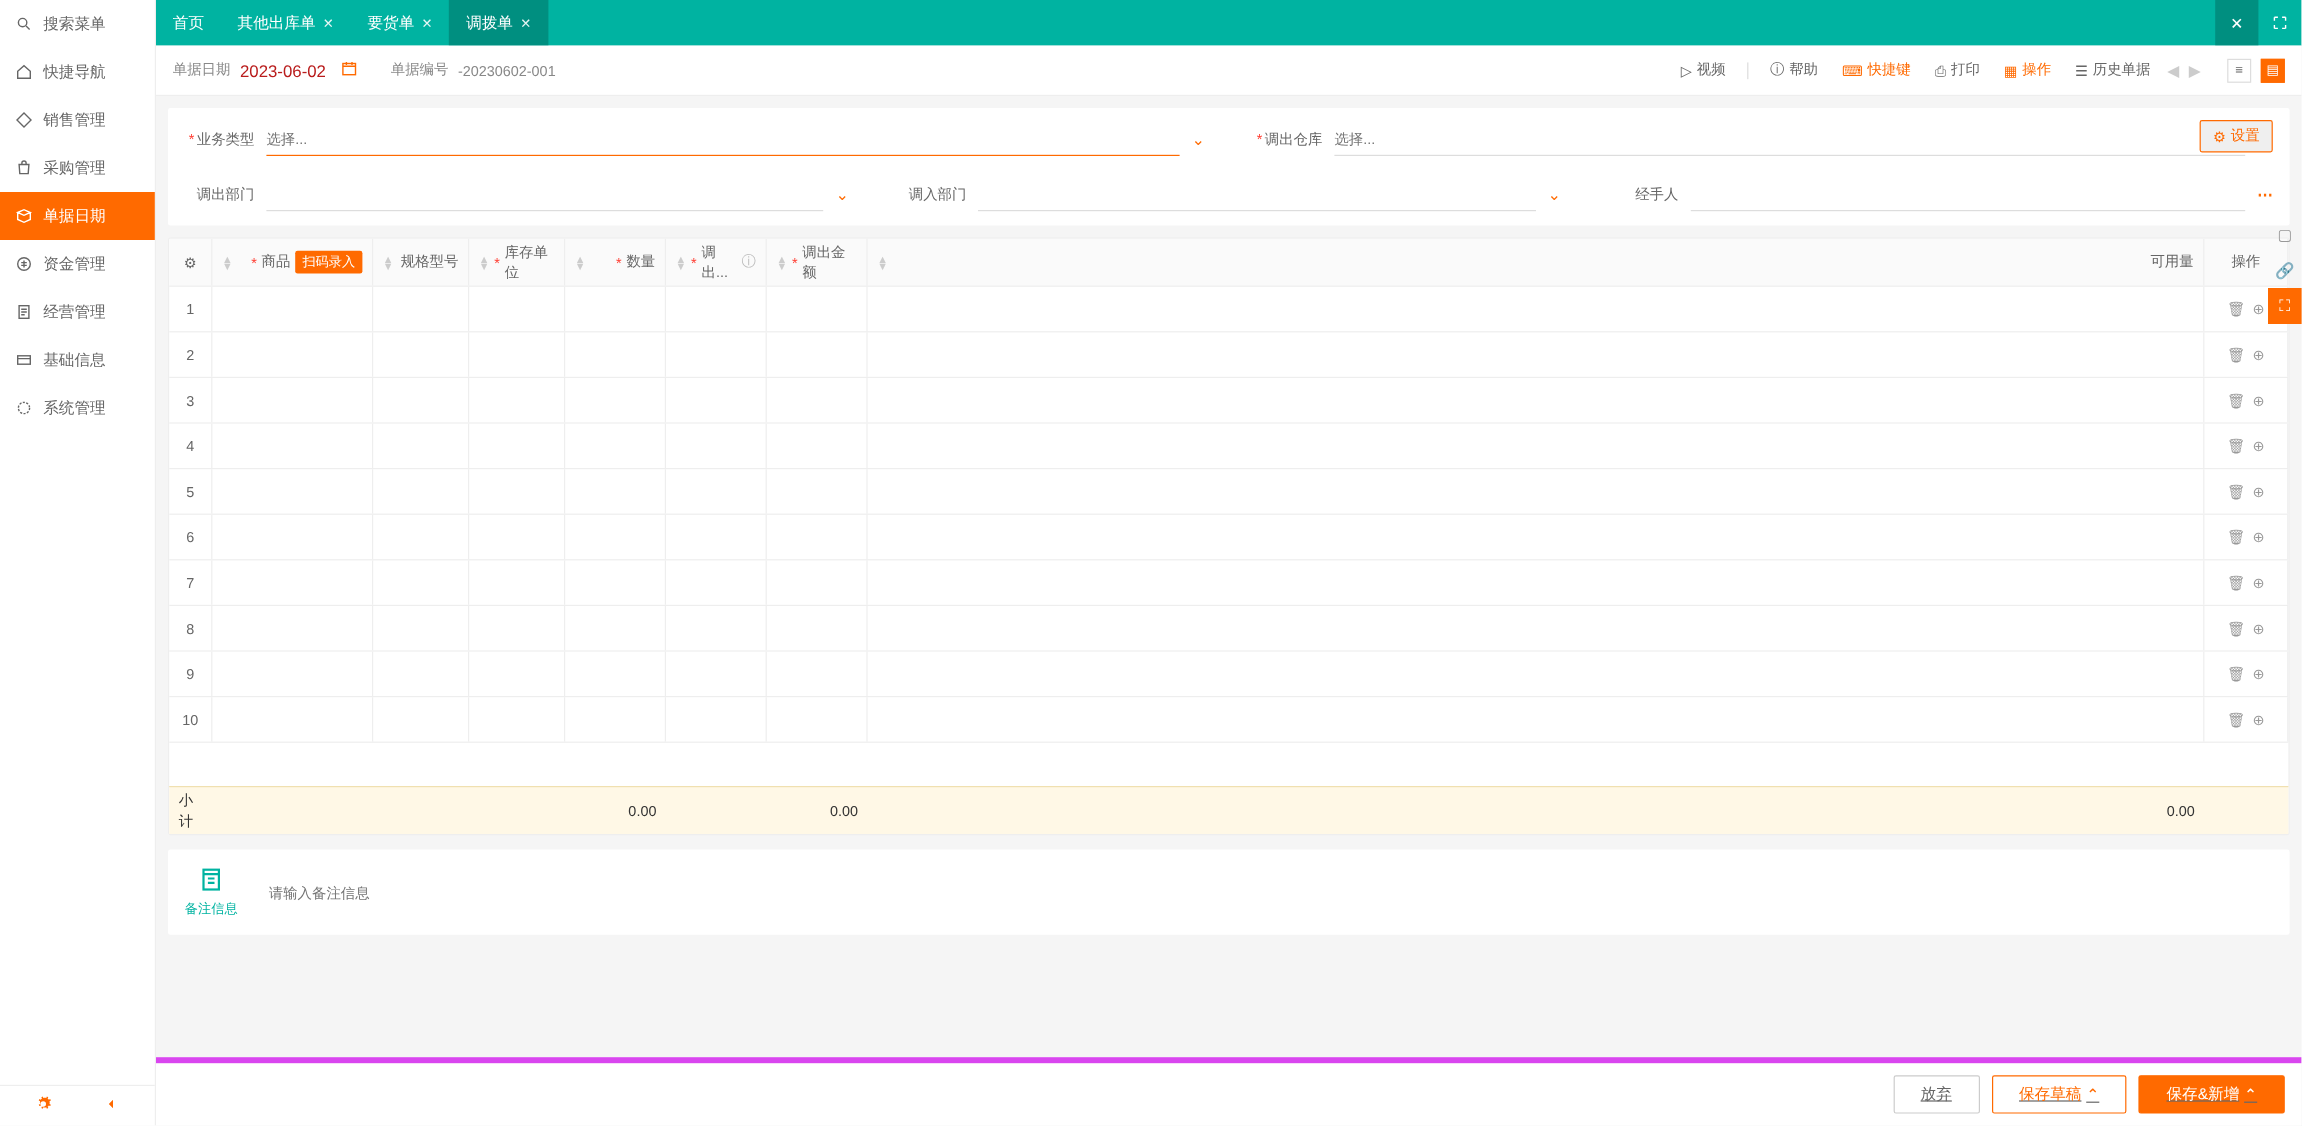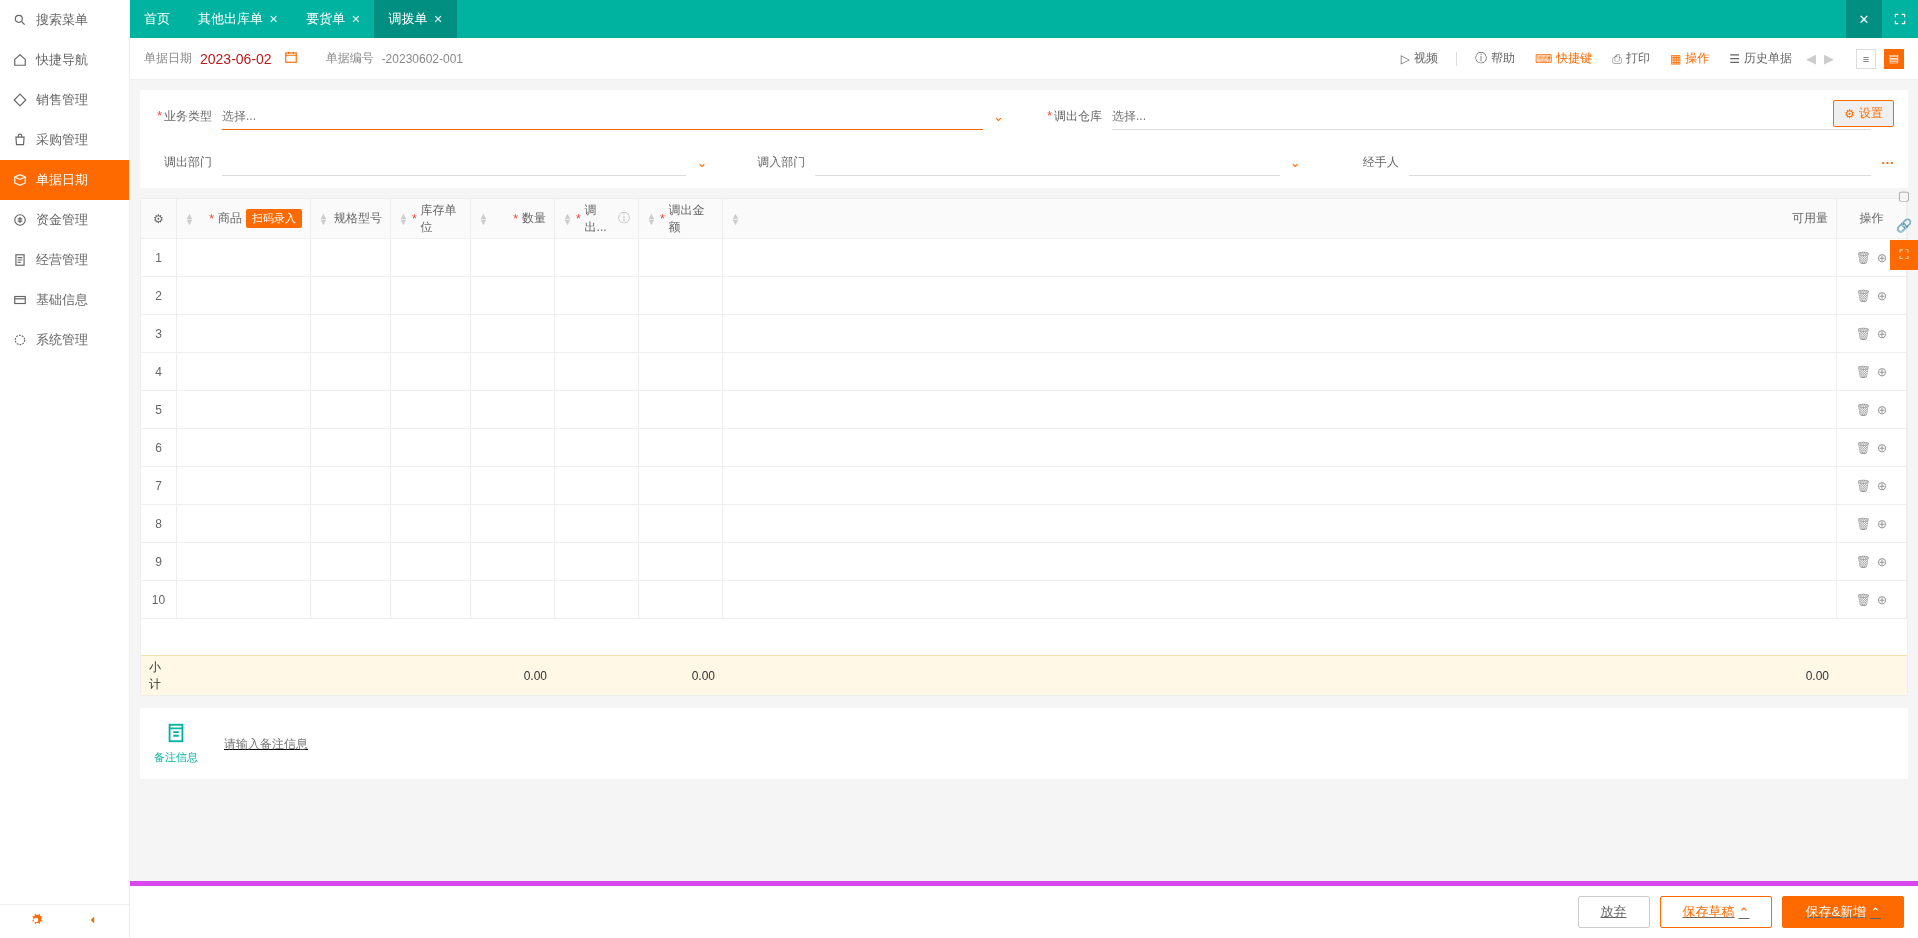--- a/index.html
+++ b/index.html
@@ -49,21 +49,21 @@
 .scan { background: #ff6a00; color: #fff; padding: 2px 6px; font-size: 11px; border-radius: 2px; }
 .grow { display: flex; height: 38px; border-bottom: 1px solid #eee; }
 .gc { border-right: 1px solid #eee; display: flex; align-items: center; justify-content: center; font-size: 12px; color: #666; }
 .gc.right { justify-content: flex-end; padding-right: 8px; }
 .gc .act { color: #999; cursor: pointer; margin: 0 3px; }
 .gtotal { display: flex; height: 40px; background: #fff8e6; border-top: 1px solid #f0e0b0; margin-top: 36px; }
 .gt { display: flex; align-items: center; justify-content: flex-end; padding: 0 8px; font-size: 12px; color: #333; font-weight: 500; }
 .remark { background: #fff; margin: 12px 10px; padding: 14px; display: flex; align-items: center; gap: 18px; border-radius: 2px; }
 .remark .ric { display: flex; flex-direction: column; align-items: center; color: #00b3a1; font-size: 11px; }
 .remark .ric .nic { font-size: 22px; color: #00b3a1; }
-.remark input { flex: 1; border: none; outline: none; font-size: 12px; padding: 8px; text-decoration: underline; }
+.remark input { flex: 1; border: none; outline: none; font-size: 12px; padding: 8px; }
 .footer { margin-top: auto; background: #fff; border-top: 5px solid #d946ef; padding: 10px 14px; display: flex; justify-content: flex-end; gap: 10px; text-decoration: underline; }
 .btn { height: 32px; padding: 0 22px; border-radius: 2px; cursor: pointer; font-size: 13px; display: flex; align-items: center; gap: 4px; }
 .btn.plain { border: 1px solid #ccc; background: #fff; color: #666; }
 .btn.outline { border: 1px solid #ff6a00; background: #fff; color: #ff6a00; }
 .btn.primary { border: 1px solid #ff6a00; background: #ff6a00; color: #fff; }
 .rtools { position: absolute; right: 0; top: 180px; width: 28px; display: flex; flex-direction: column; }
 .rt { width: 28px; height: 30px; display: flex; align-items: center; justify-content: center; cursor: pointer; color: #999; }
 .rt.on { background: #ff6a00; color: #fff; }
 .c1{width:36px;} .c2{width:134px;} .c3{width:80px;} .c4{width:80px;} .c5{width:84px;} .c6{width:84px;} .c7{width:84px;} .c8{flex:1;} .c9{width:70px;}
 svg { width: 14px; height: 14px; }

